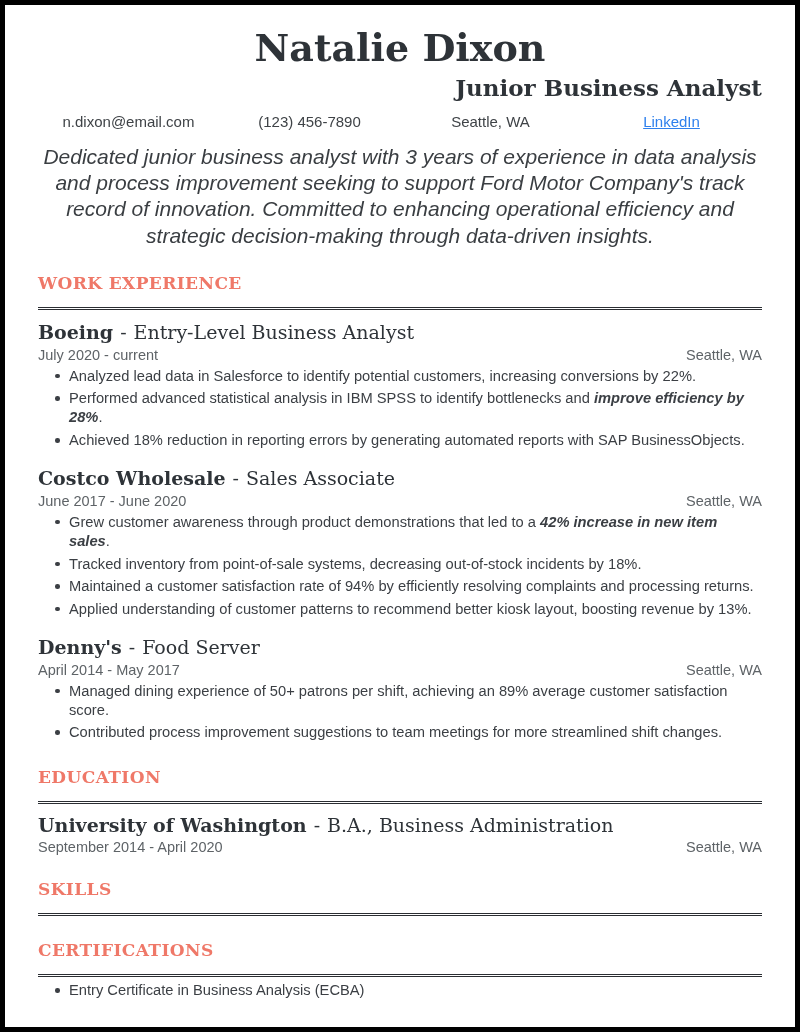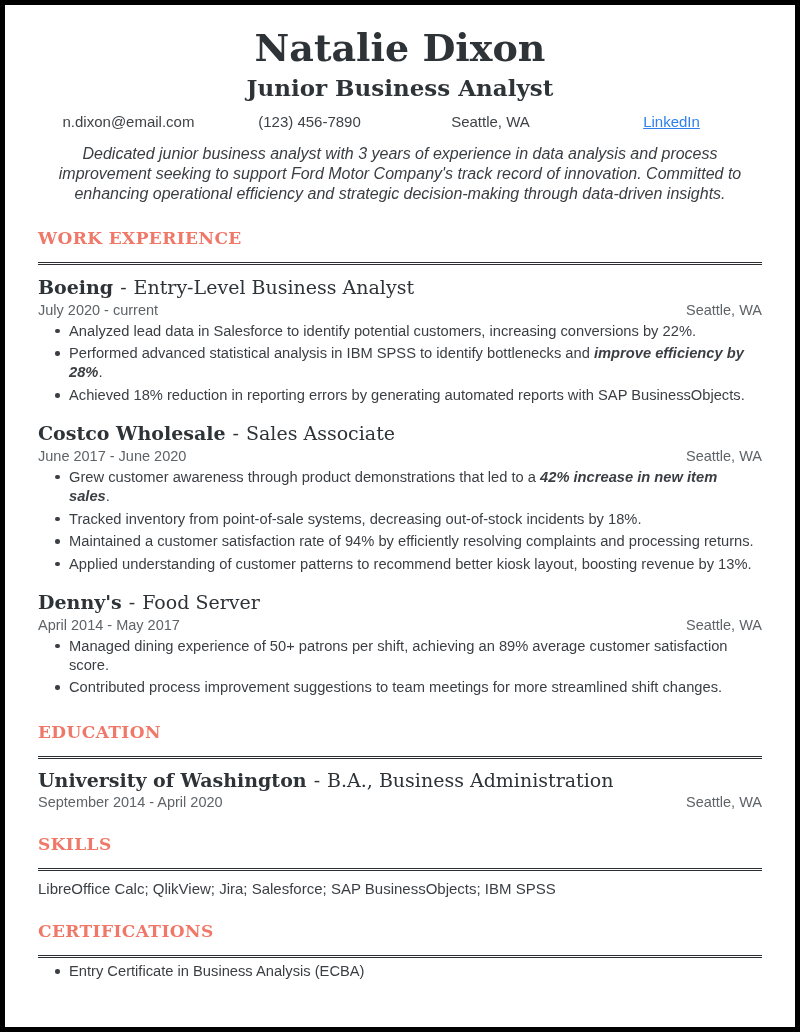--- a/index.html
+++ b/index.html
@@ -24,38 +24,39 @@
     line-height: 1.12;
     color: #2e3338;
   }
   .title {
     font-family: "DejaVu Serif", serif;
     font-weight: 700;
     font-size: 23px;
     line-height: 1.15;
     margin-top: 5px;
     color: #2e3338;
+    text-align: right;
   }
   .contact-row {
     display: flex;
     justify-content: center;
     margin-top: 12px;
     font-size: 15px;
     color: #3f4347;
   }
   .contact-row > div { width: 182px; text-align: center; white-space: nowrap; }
   .link {
     color: #2f80ed;
     text-decoration: underline;
     cursor: pointer;
     text-align: right;
   }
   .summary {
     font-style: italic;
-    font-size: 16px;
+    font-size: 21px;
     line-height: 1.25;
     margin: 14px auto 4px auto;
     max-width: 722px;
     text-align: center;
     color: #3a3e42;
   }
 
   
   .section-title {
     font-family: "DejaVu Serif", serif;
@@ -182,20 +183,19 @@
     <div class="edu-head">
       <span class="school">University of Washington</span><span class="sep">-</span><span class="degree">B.A., Business Administration</span>
     </div>
     <div class="meta-row">
       <span>September 2014 - April 2020</span>
       <span>Seattle, WA</span>
     </div>
   </div>
 
   <div class="section-title">SKILLS</div>
-  <div class="skills-line">LibreOffice Calc; QlikView; Jira; Salesforce; SAP BusinessObjects; IBM SPSS</div>
 
   <div class="section-title">CERTIFICATIONS</div>
   <ul class="bullets cert-list">
     <li><span>Entry Certificate in Business Analysis (ECBA)</span><span class="em-bold"></span><span></span></li>
   </ul>
 
 </div>
 
 </body></html>

